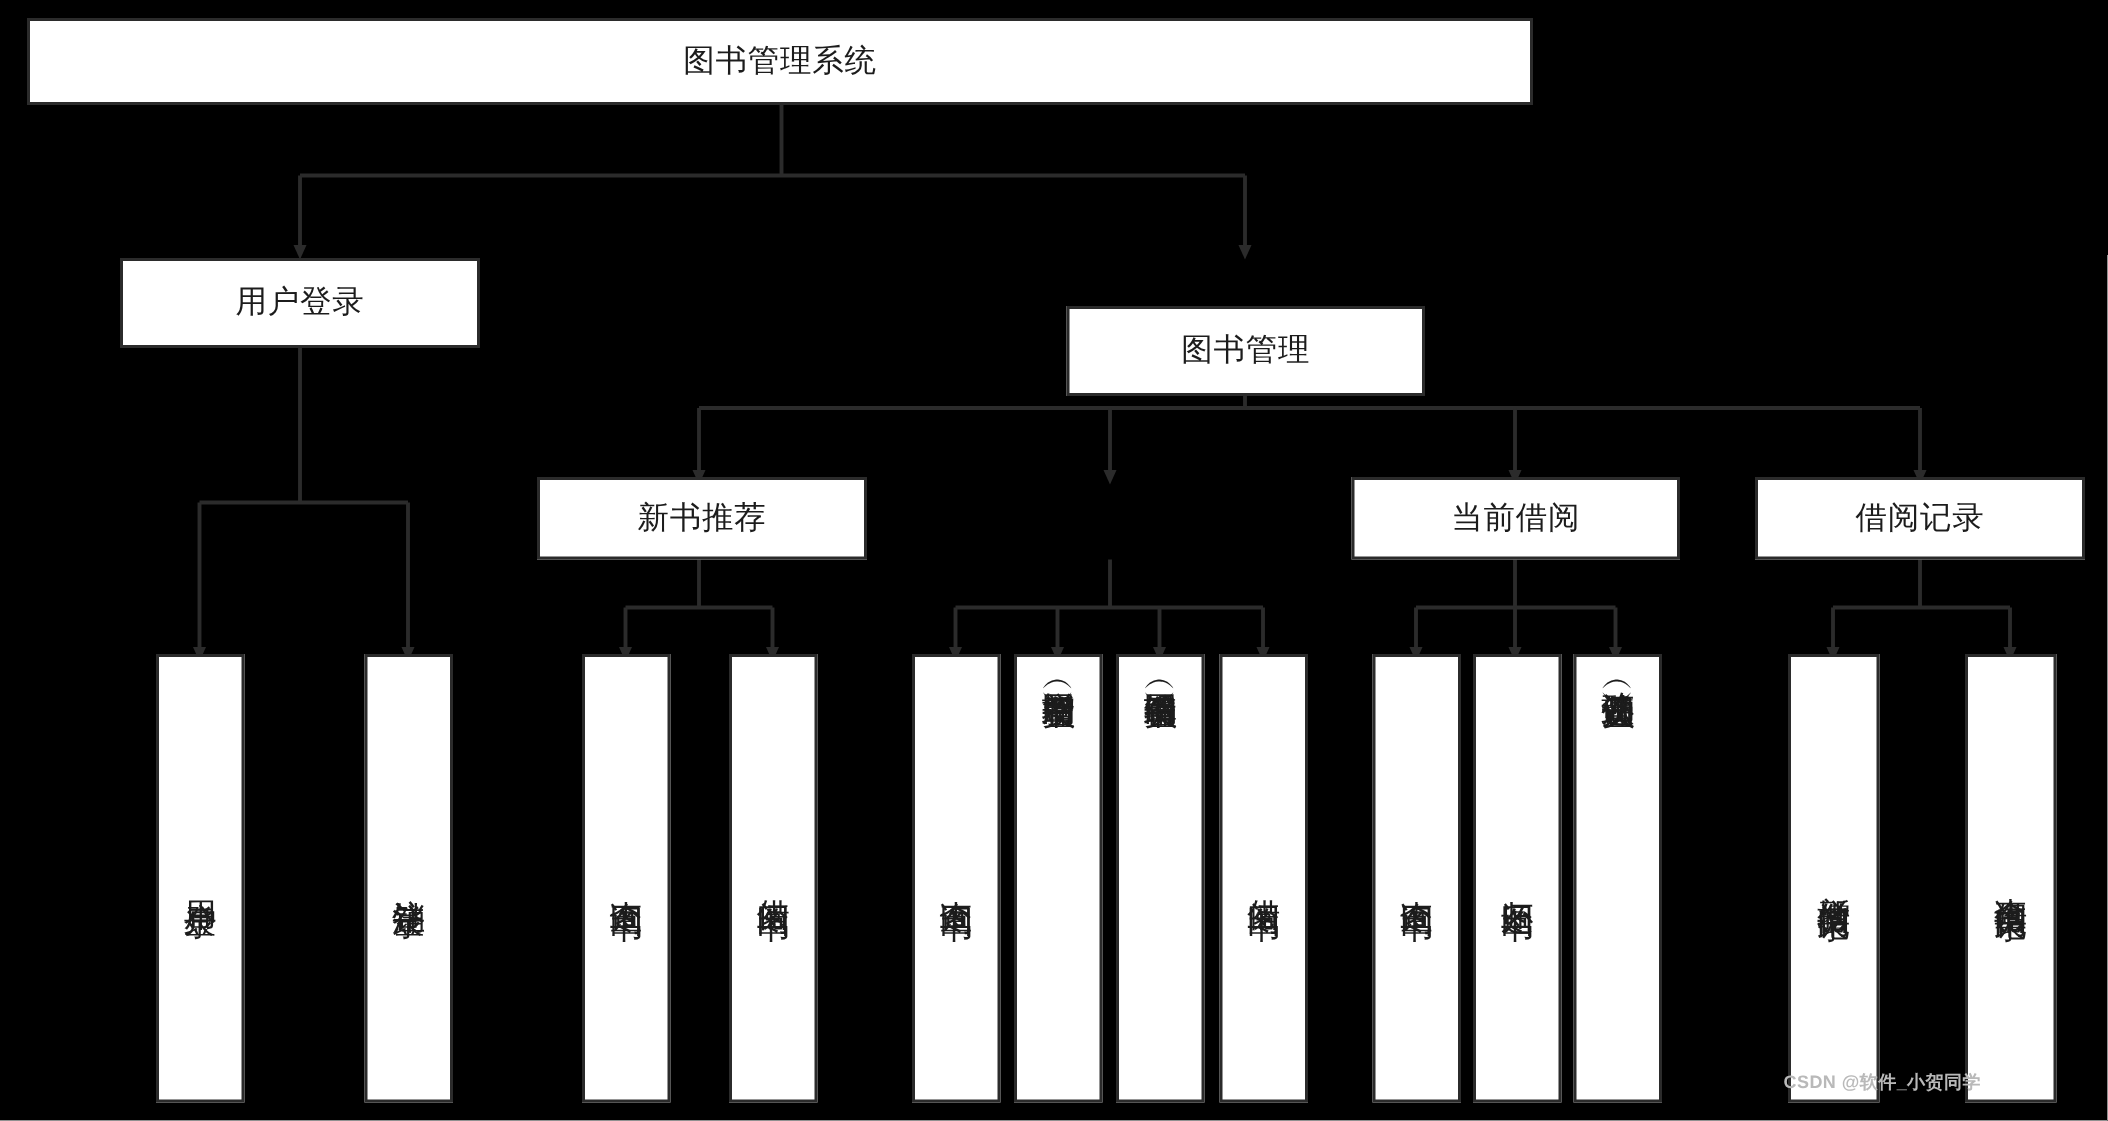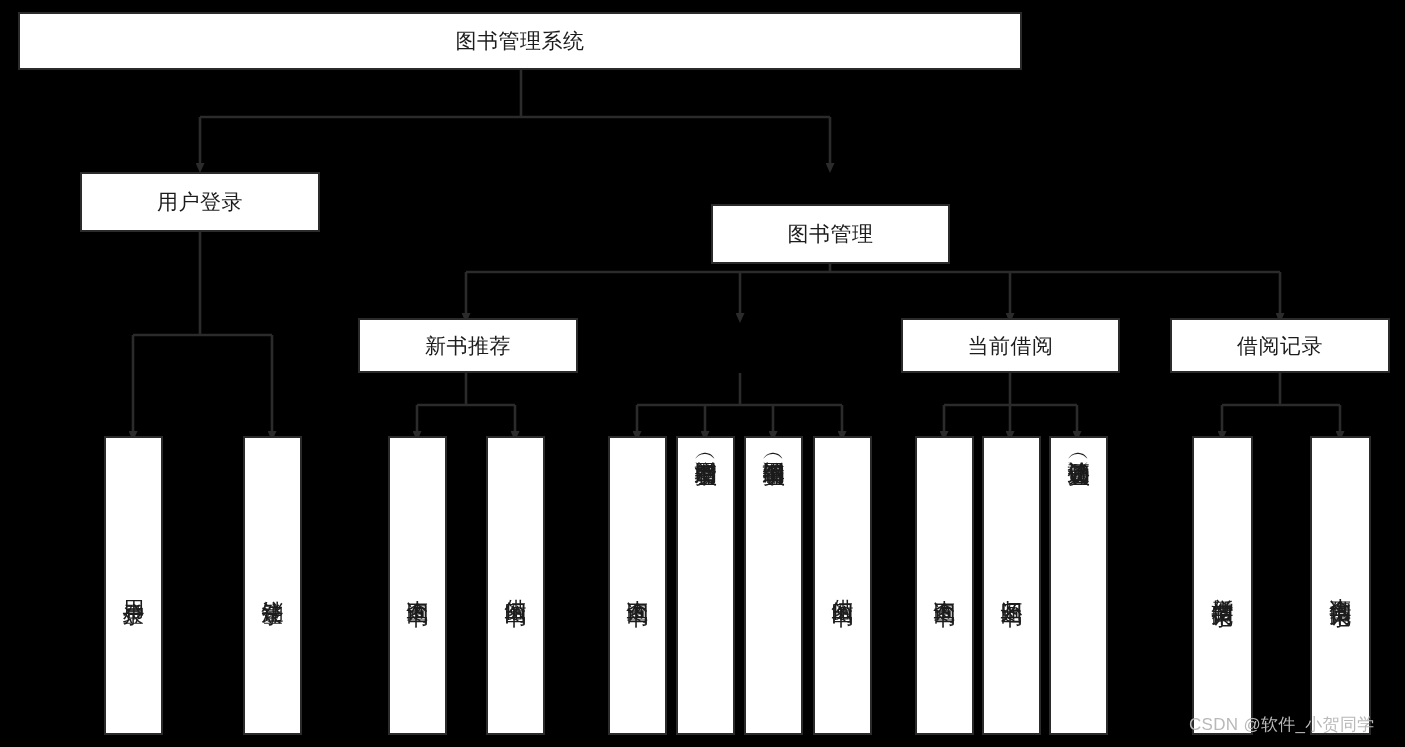--- a/index.html
+++ b/index.html
@@ -62,25 +62,26 @@
     letter-spacing: 0.5px;
   }
   .node.vertical.midalign {
     align-items: center;
     padding-top: 0;
   }
   #watermark {
     position: absolute;
     left: 1189px;
     top: 713px;
-    font-size: 17px;
+    font-size: 12px;
     color: #b9b9b9;
     z-index: 5;
     white-space: nowrap;
     letter-spacing: 0.3px;
+    font-weight: bold;
   }
 </style>
 </head>
 <body>
 
 <div id="canvas">
 
   <svg id="wires" viewBox="0 0 1405 747">
     <defs>
       <marker id="arrow" markerWidth="10" markerHeight="9" refX="1" refY="4.5" orient="auto" markerUnits="userSpaceOnUse">

